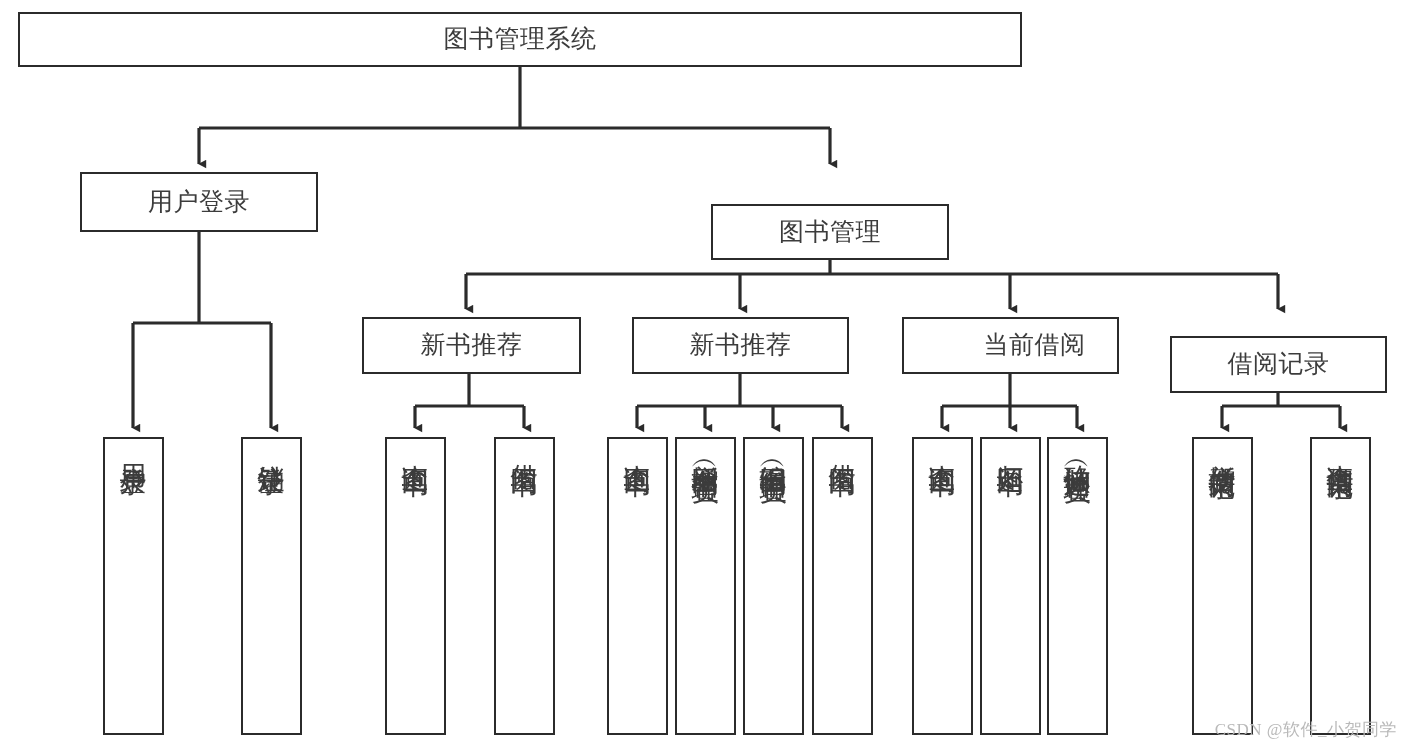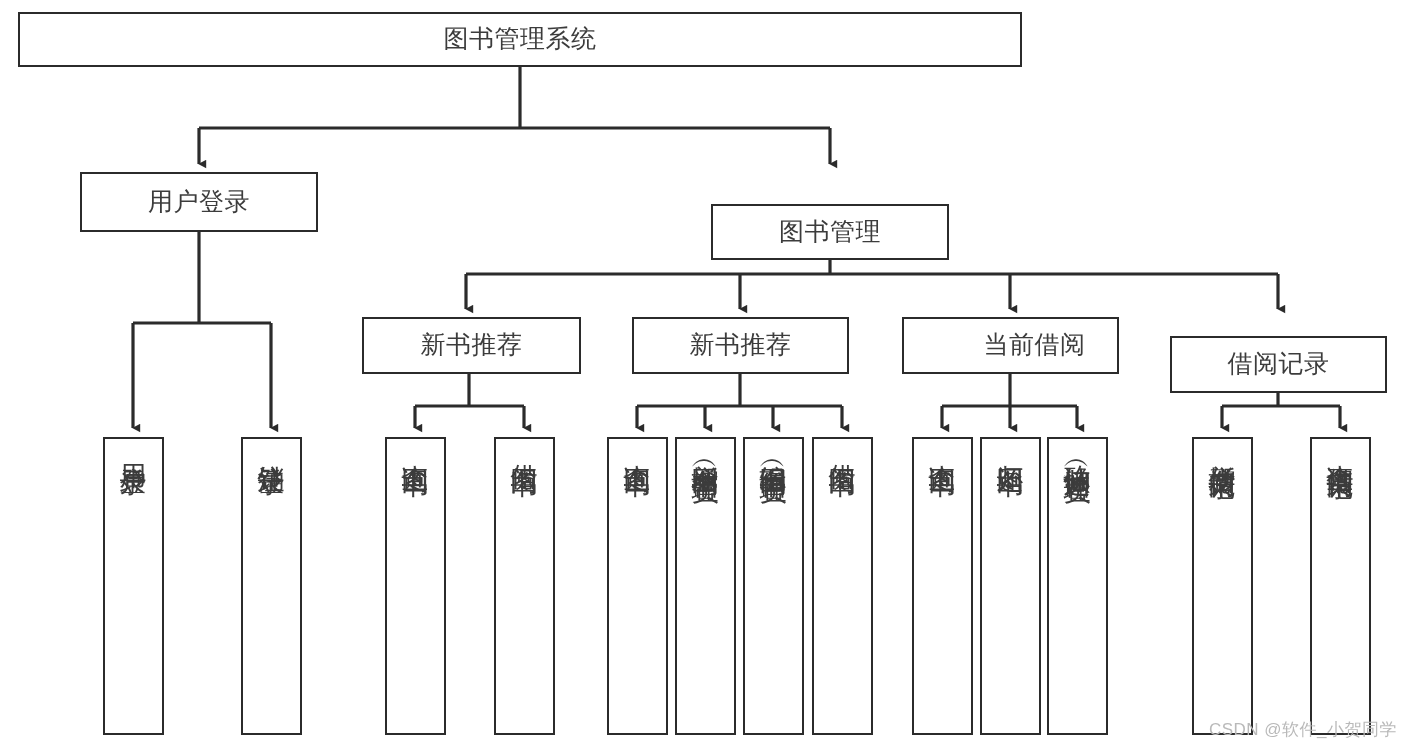--- a/index.html
+++ b/index.html
@@ -62,21 +62,21 @@
     margin: 0 auto;
   }
   .watermark {
     position: absolute;
     right: 8px;
     bottom: 6px;
     font-size: 17px;
     color: #b9b9b9;
     letter-spacing: 0.5px;
     white-space: nowrap;
-    font-family: Liberation Sans, sans-serif;
+    font-family: Liberation Serif, serif;
   }
 </style>
 </head>
 <body>
 
 <div id="canvas">
 
   <svg id="wires" viewBox="0 0 1405 747" xmlns="http://www.w3.org/2000/svg">
     <defs>
       <marker id="arrowhead" markerWidth="9" markerHeight="9" refX="4.5" refY="7.6" orient="auto" markerUnits="userSpaceOnUse">

